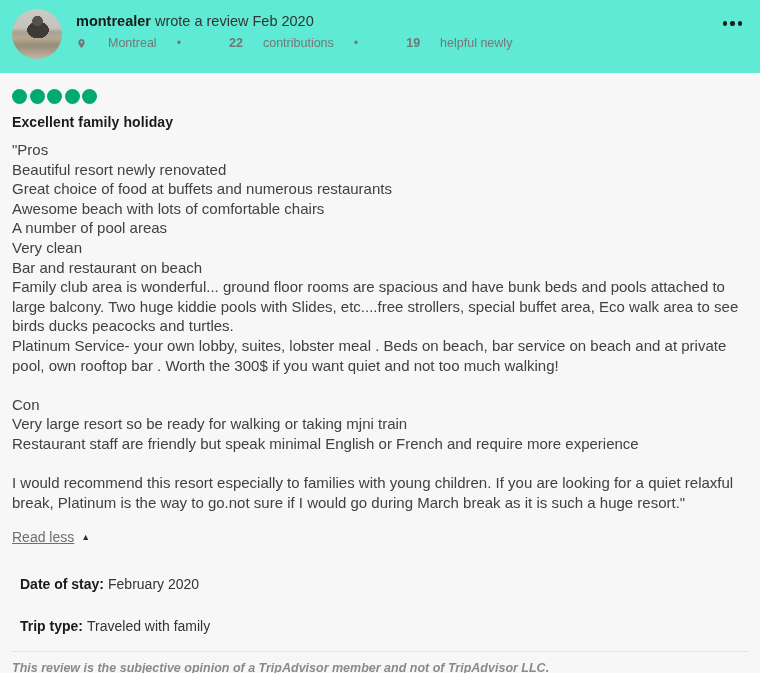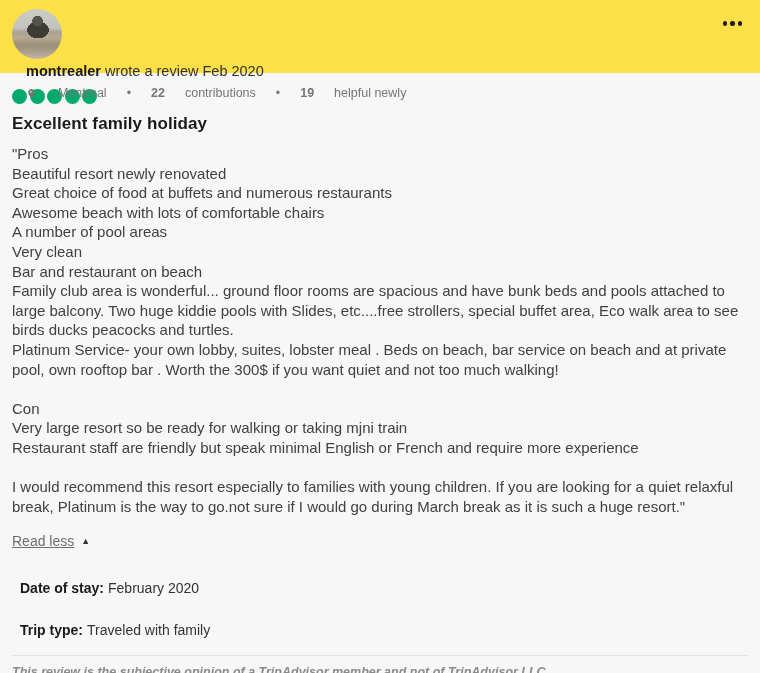--- a/index.html
+++ b/index.html
@@ -13,22 +13,21 @@
     color: #333;
   }
   .card { width: 760px; height: 673px; }
 
   
   .header {
     height: 73px;
     padding: 9px 14px 0 12px;
     display: flex;
     position: relative;
-    background: #fde047;
-    flex-direction: column;
+    background: #5eead4;
   }
   .avatar {
     width: 50px; height: 50px;
     border-radius: 50%;
     flex: none;
     cursor: pointer;
     background:
       radial-gradient(circle at 51% 24%, #55524a 0 11%, rgba(0,0,0,0) 12%),
       radial-gradient(ellipse 22% 17% at 52% 42%, #3c3b36 0 99%, rgba(0,0,0,0) 100%),
       linear-gradient(180deg, #cbcbc6 0%, #c4c4bd 38%, #a9a195 46%, #b6a98f 58%, #978e7a 72%, #aaa08c 86%, #c2b8a4 100%);
@@ -38,42 +37,42 @@
   .uname { font-weight: 700; color: #1a1a1a; cursor: pointer; }
   .action { margin-left: 4px; }
   .line2 {
     margin-top: 7px;
     font-size: 12.5px;
     color: #767676;
     display: flex;
     align-items: center;
     gap: 20px;
   }
-  .line2 .num { font-weight: 700; }
+  .line2 .num { font-weight: 700; margin-left: 28px; }
   .pin { width: 11px; height: 13px; flex: none; margin-right: 1px; }
   .overflow {
     position: absolute;
     right: 16px; top: 16px;
     display: flex; gap: 3px;
     padding: 5px 2px;
     cursor: pointer;
   }
   .dot { width: 4.5px; height: 4.5px; border-radius: 50%; background: #1a1a1a; }
 
   
   .content {
     background: #f7f7f8;
     height: 600px;
     padding: 16px 12px 0 12px;
   }
   .bubbles { display: flex; gap: 2.5px; height: 15px; }
   .bubble { width: 15px; height: 15px; border-radius: 50%; }
   .title {
     margin: 10px 0 0 0;
-    font-size: 17px;
+    font-size: 14px;
     font-weight: 700;
     color: #1a1a1a;
     letter-spacing: .1px;
   }
   .body-text {
     margin-top: 10px;
     font-size: 15px;
     line-height: 19.6px;
     color: #414141;
     white-space: pre-line;

